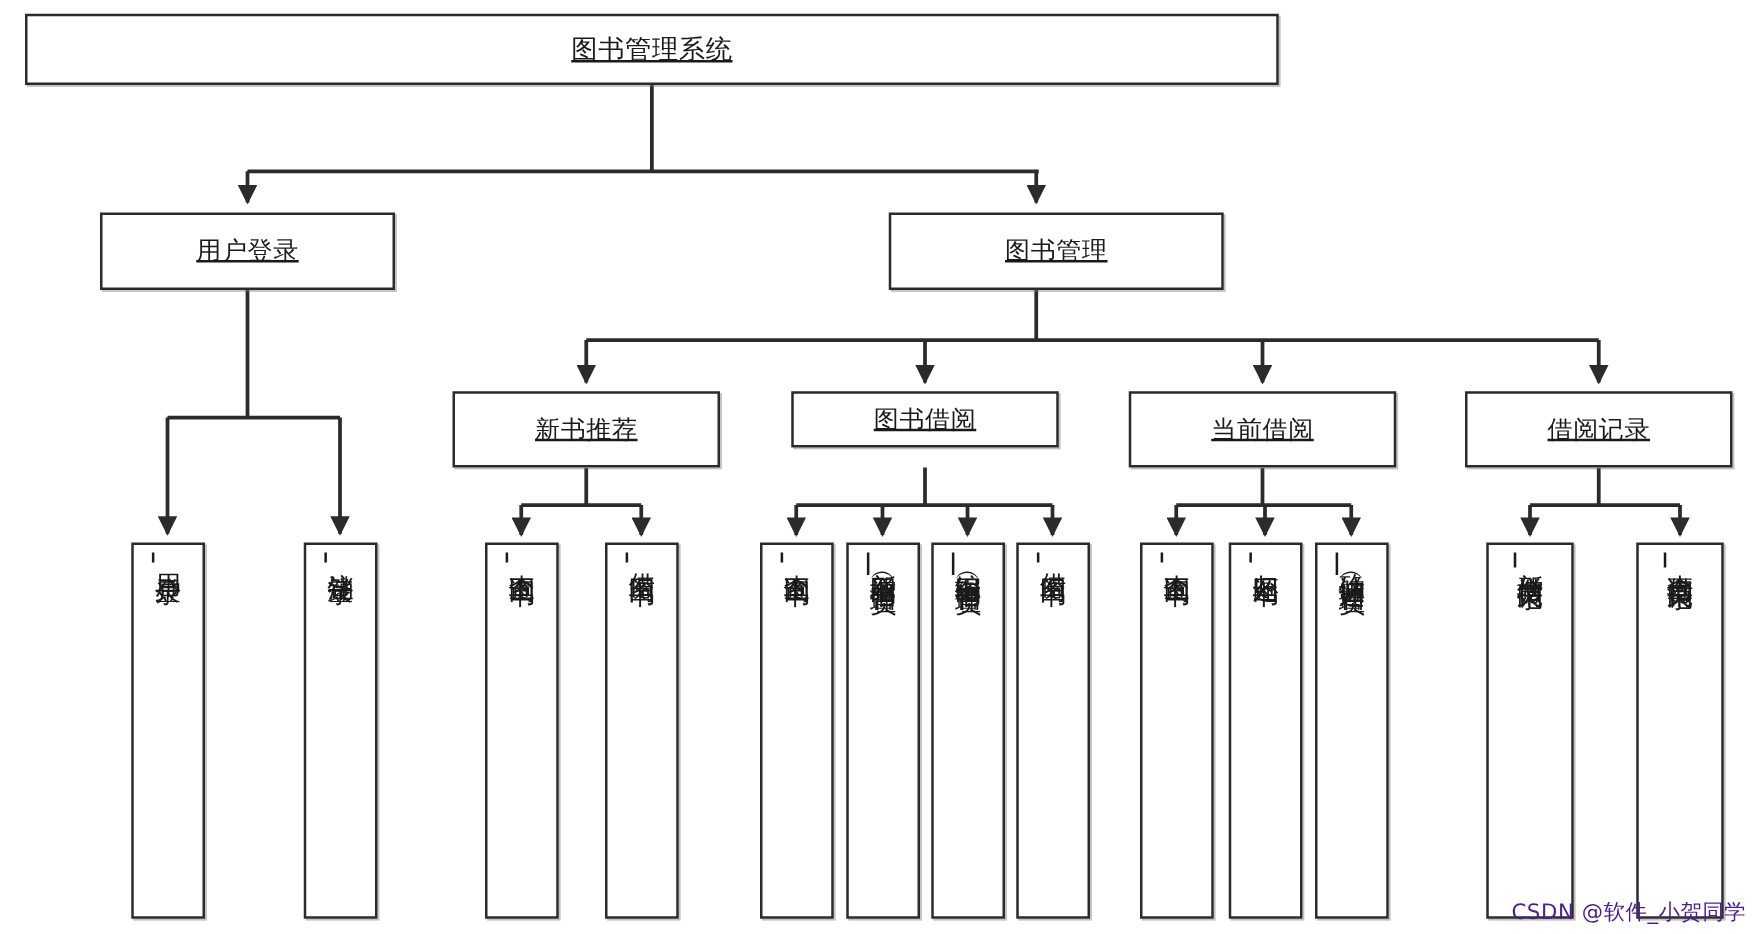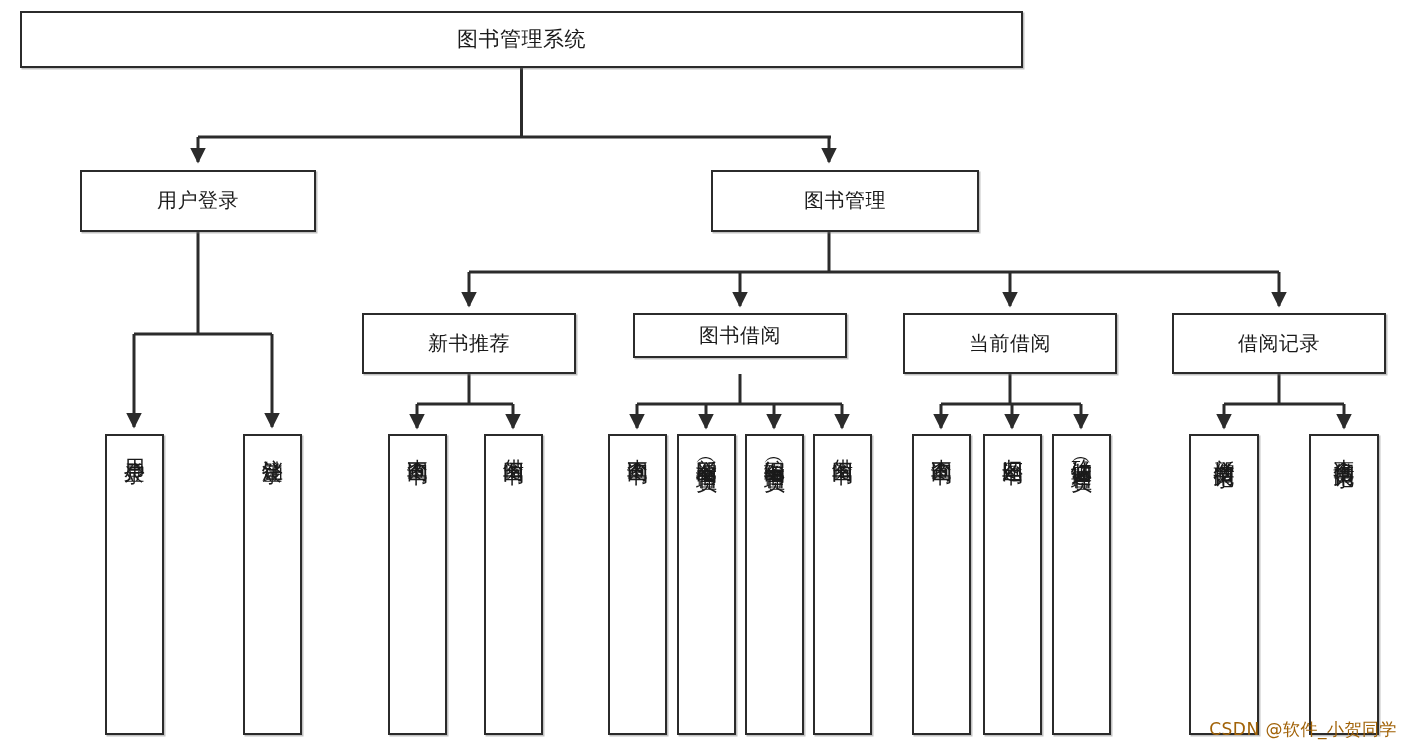--- a/index.html
+++ b/index.html
@@ -29,20 +29,21 @@
   .node {
     position: absolute;
     box-sizing: border-box;
     background: #ffffff;
     border: 2.5px solid #2b2b2b;
     display: flex;
     align-items: center;
     justify-content: center;
     color: #1a1a1a;
     box-shadow: 1.5px 1.5px 0 rgba(120,120,120,0.45);
+    text-decoration: underline;
   }
   .node-label {
     display: block;
     text-align: center;
     line-height: 1.18;
     letter-spacing: 0.5px;
     white-space: nowrap;
   }
   
   .node.horiz .node-label {
@@ -67,21 +68,21 @@
     max-height: 288px;
   }
   .node.vert.tall .node-label {
     max-height: 292px;
   }
   #watermark {
     position: absolute;
     right: 8px;
     bottom: 6px;
     font-size: 17px;
-    color: #a16207;
+    color: #4c1d95;
     letter-spacing: 0.5px;
     white-space: nowrap;
   }
 </style>
 </head>
 <body>
 
 <div id="diagram-root">
 
   <svg id="edge-layer" viewBox="0 0 1405 747" xmlns="http://www.w3.org/2000/svg">

